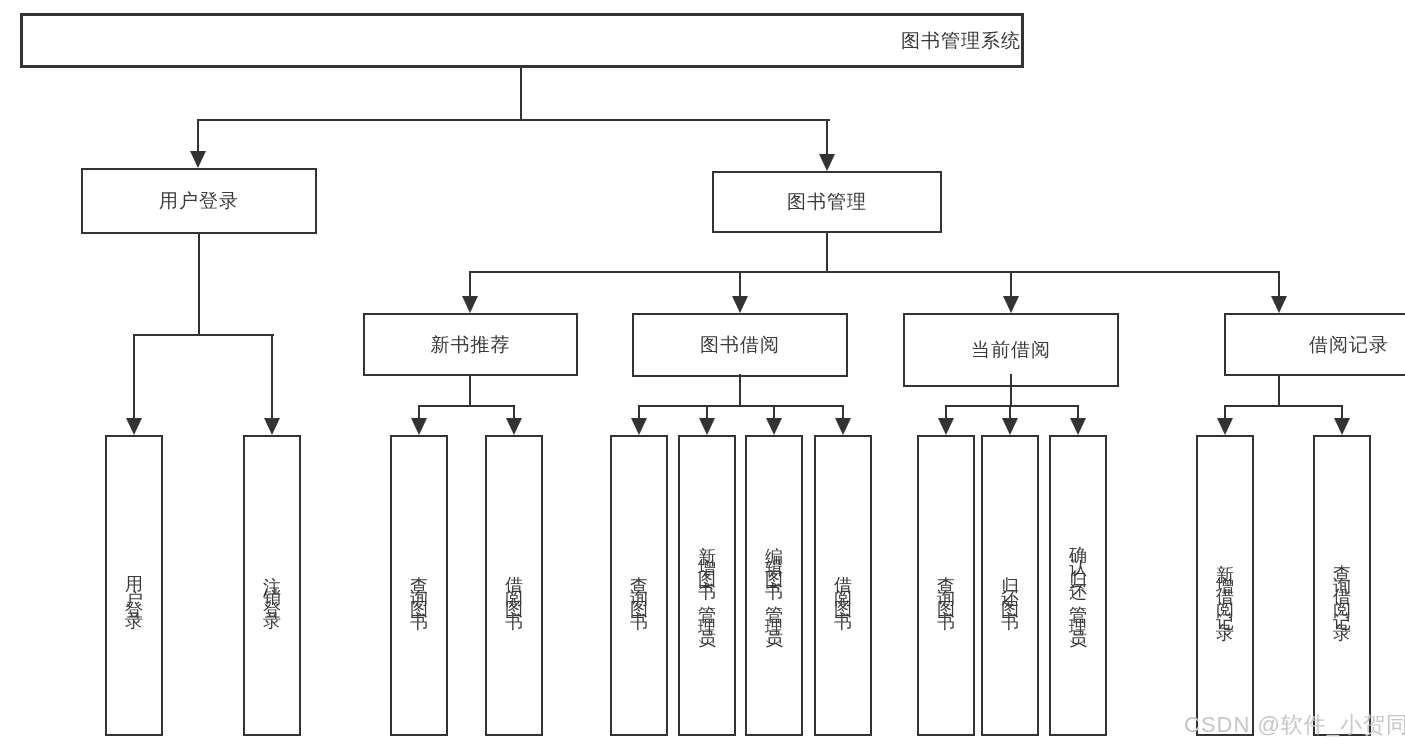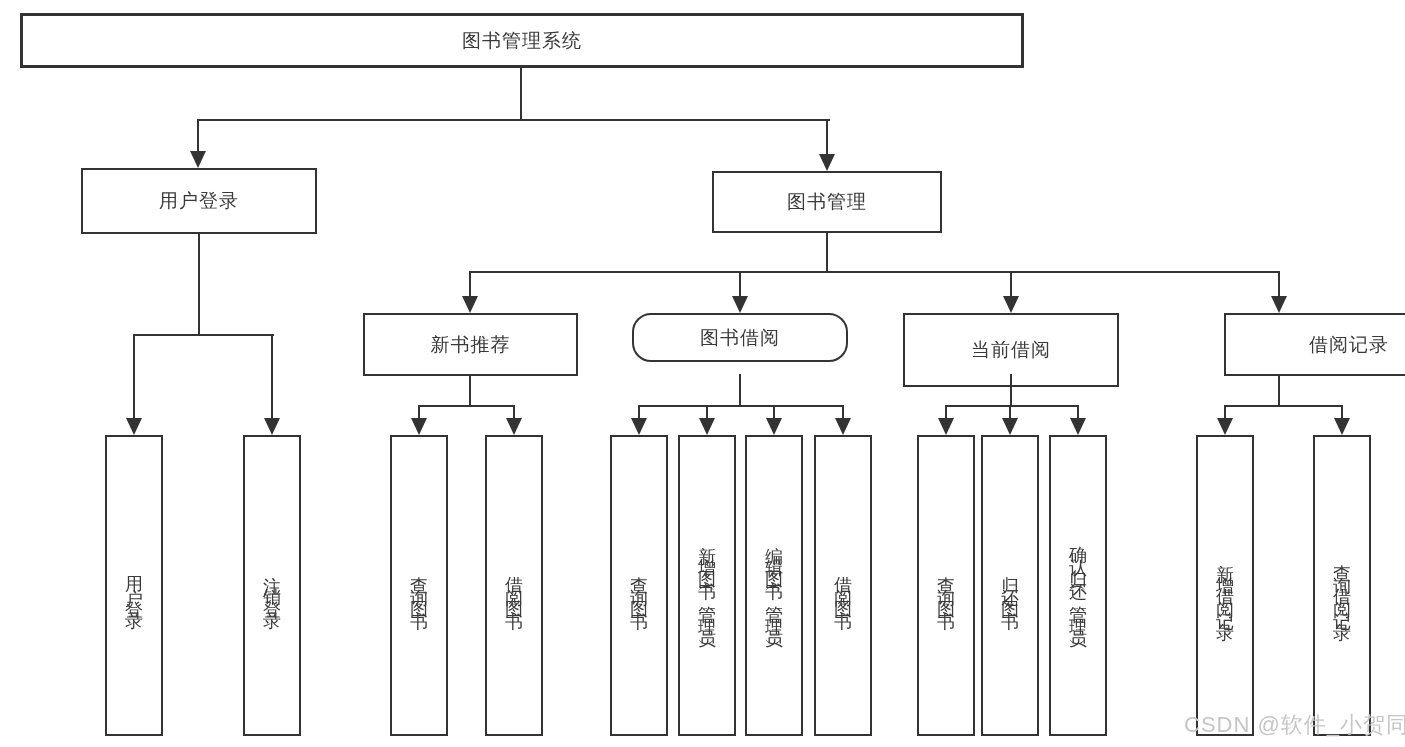--- a/index.html
+++ b/index.html
@@ -14,21 +14,21 @@
   .node {
     position: absolute;
     box-sizing: border-box;
     border: 2px solid #333333;
     background: #ffffff;
     display: flex;
     align-items: center;
     justify-content: center;
     color: #3a3a3a;
   }
-  .node.root { border-width: 3px; }
+  .node.root { border-width: 3px; justify-content: flex-end; }
   .hlabel {
     font-size: 19px;
     letter-spacing: 1px;
     white-space: nowrap;
   }
   .vtext {
     writing-mode: vertical-rl;
     text-orientation: mixed;
     font-size: 18px;
     letter-spacing: 12px;
@@ -68,21 +68,21 @@
   <div class="node" style="left:81px; top:168px; width:236px; height:66px;">
     <span class="hlabel">用户登录</span>
   </div>
   <div class="node" style="left:712px; top:171px; width:230px; height:62px;">
     <span class="hlabel">图书管理</span>
   </div>
 
   <div class="node" style="left:363px; top:313px; width:215px; height:63px;">
     <span class="hlabel">新书推荐</span>
   </div>
-  <div class="node" style="left:632px; top:313px; width:216px; height:49px;border-radius:19px;">
+  <div class="node" style="left:632px; top:313px; width:216px; height:64px;">
     <span class="hlabel">图书借阅</span>
   </div>
   <div class="node" style="left:903px; top:313px; width:216px; height:74px;">
     <span class="hlabel">当前借阅</span>
   </div>
   <div class="node" style="left:1224px; top:313px; width:250px; height:63px;">
     <span class="hlabel">借阅记录</span>
   </div>
 
   <div class="node" style="left:105px; top:435px; width:58px; height:301px;">

